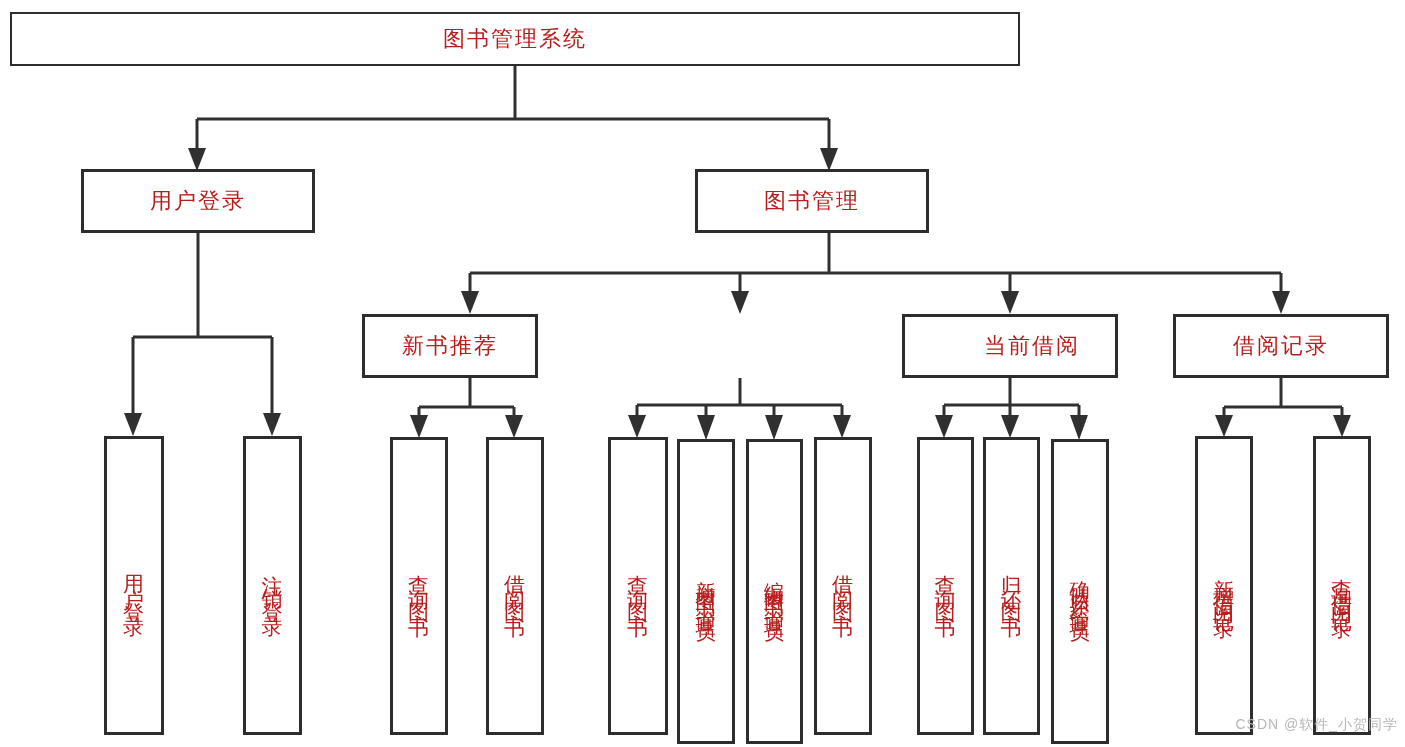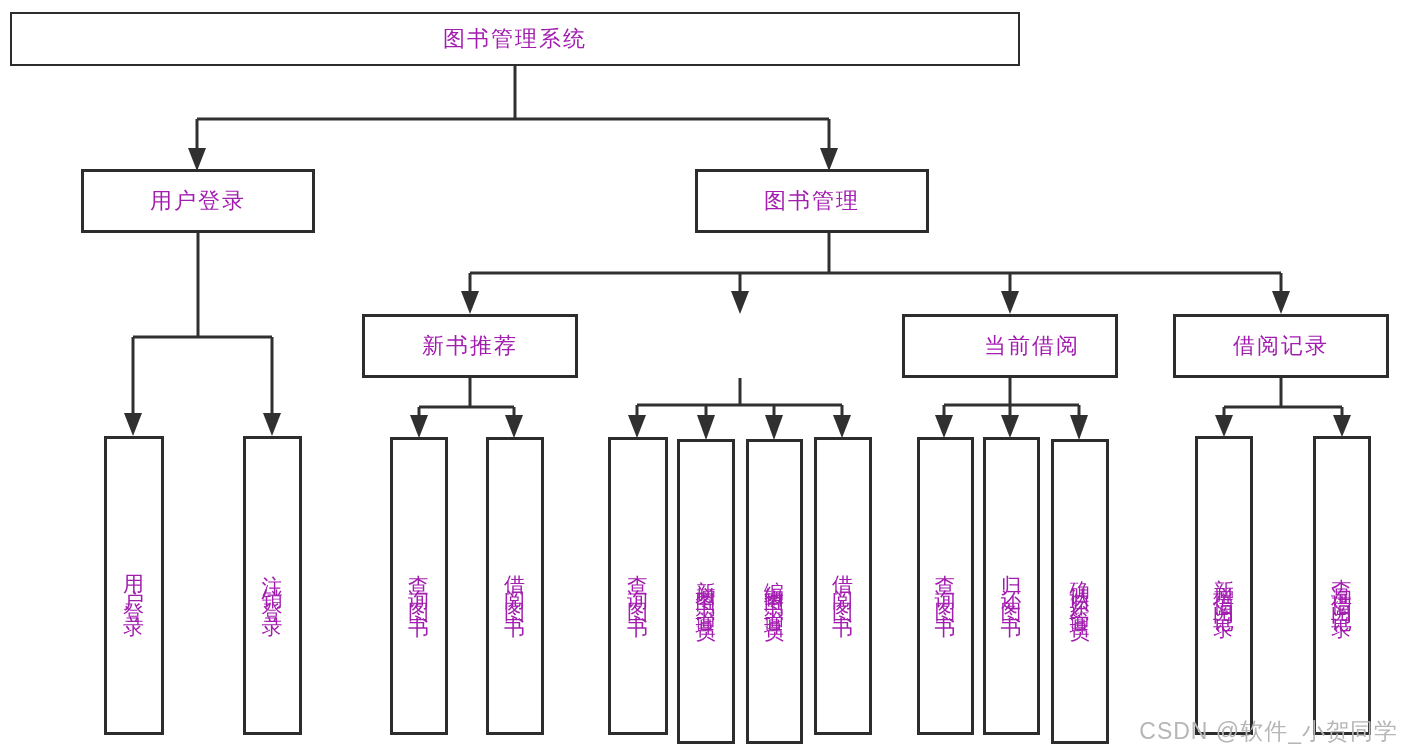--- a/index.html
+++ b/index.html
@@ -12,21 +12,21 @@
   }
   svg.wires{position:absolute;left:0;top:0;z-index:0;}
   .box{
     position:absolute;
     box-sizing:border-box;
     background:#ffffff;
     border:3px solid #2d2d2d;
     display:flex;
     align-items:center;
     justify-content:center;
-    color:#a21caf;
+    color:#b91c1c;
     z-index:1;
     text-align:center;
   }
   .top-box{
     border-width:2px;
     font-size:22px;
     letter-spacing:2px;
   }
   .h-box{
     font-size:22px;
@@ -39,21 +39,21 @@
     letter-spacing:14px;
     line-height:1;
   }
   .v-box.mid{letter-spacing:8px;}
   .v-box.long{letter-spacing:6px;font-size:20px;}
   .watermark{
     position:absolute;
     right:7px;
     top:716px;
     z-index:2;
-    font-size:23px;
+    font-size:14px;
     letter-spacing:1px;
     color:#b6b6b6;
     white-space:nowrap;
   }
 </style>
 </head>
 <body>
 
 <div class="canvas">
 
@@ -137,21 +137,21 @@
     <span>图书管理系统</span>
   </div>
 
   <div class="box h-box" style="left:81px;top:169px;width:234px;height:64px;">
     <span>用户登录</span>
   </div>
   <div class="box h-box" style="left:695px;top:169px;width:234px;height:64px;">
     <span>图书管理</span>
   </div>
 
-  <div class="box h-box" style="left:362px;top:314px;width:216px;height:64px;">
+  <div class="box h-box" style="left:362px;top:314px;width:176px;height:64px;">
     <span>新书推荐</span>
   </div>
   <div class="box h-box" style="left:902px;top:314px;width:216px;height:64px;padding-left:44px;">
     <span>当前借阅</span>
   </div>
   <div class="box h-box" style="left:1173px;top:314px;width:216px;height:64px;">
     <span>借阅记录</span>
   </div>
 
   <div class="box v-box" style="left:104px;top:436px;width:60px;height:299px;">

